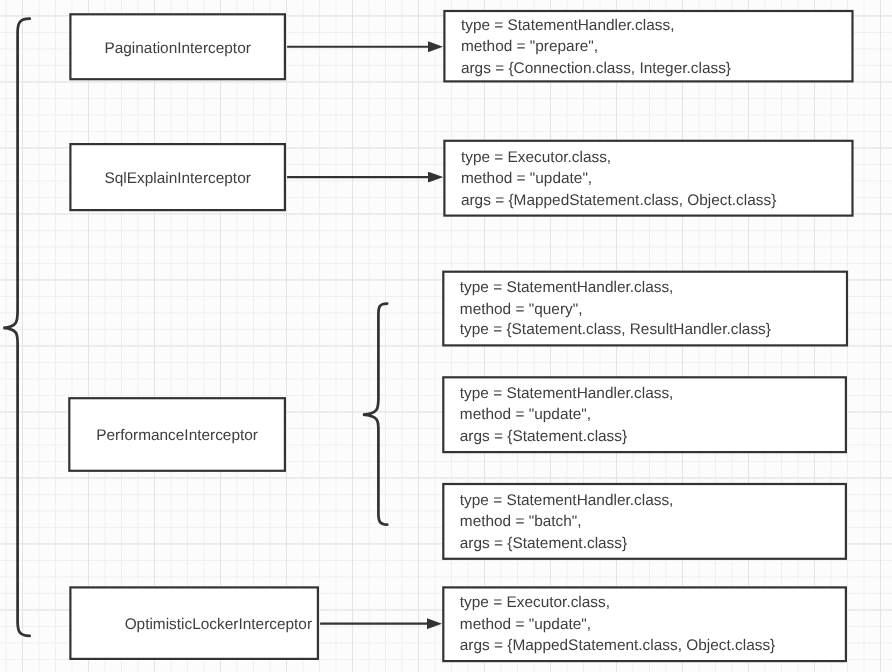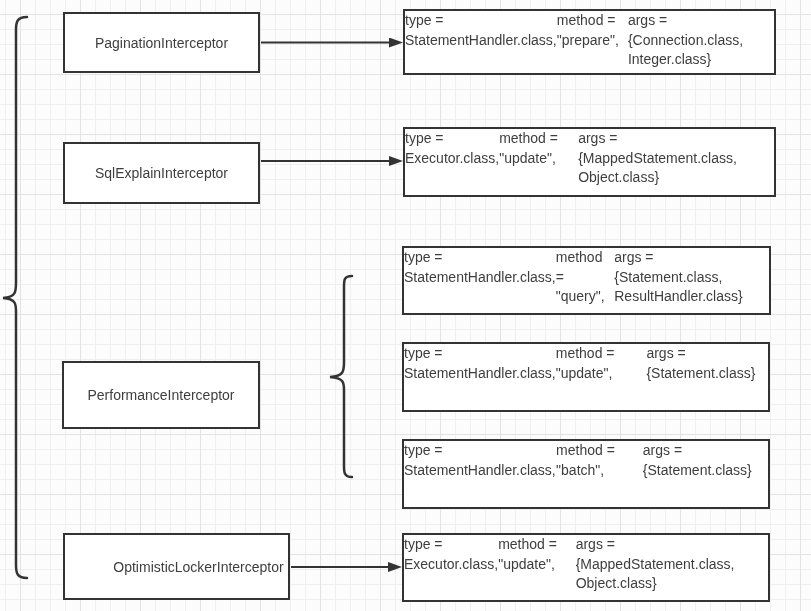--- a/index.html
+++ b/index.html
@@ -27,26 +27,26 @@
     display:flex;align-items:center;justify-content:center;
     font-size:14px;
     text-align:center;
   }
   .sig{
     position:absolute;
     box-sizing:border-box;
     border:2px solid #333333;
     background:#ffffff;
     color:#3e3e3e;
-    display:flex;flex-direction:row;justify-content:center;
+    display:flex;flex-direction:column;justify-content:center;
     font-size:14px;line-height:19.5px;
-    padding-right:6px;
+    padding-left:14px;padding-right:6px;
   }
   #n-pagination{left:63px;top:12px;width:197px;height:61px;}
-  #n-sqlexplain{left:63px;top:130px;width:197px;height:62px;margin-top:12px;}
+  #n-sqlexplain{left:63px;top:130px;width:197px;height:62px;}
   #n-performance{left:62px;top:337px;width:198px;height:68px;margin-top:24px;}
   #n-optimistic{left:63px;top:533px;width:227px;height:67px;padding-left:44px;}
   #s-1{left:403px;top:9px;width:373px;height:66px;}
   #s-2{left:403px;top:127px;width:373px;height:70px;}
   #s-3{left:402px;top:246px;width:369px;height:69px;}
   #s-4{left:402px;top:342px;width:368px;height:70px;}
   #s-5{left:402px;top:439px;width:368px;height:70px;}
   #s-6{left:402px;top:533px;width:368px;height:69px;}
   .watermark{
     position:absolute;
@@ -98,21 +98,21 @@
 
   <div class="sig" id="s-2">
     <div>type = Executor.class,</div>
     <div>method = "update",</div>
     <div>args = {MappedStatement.class, Object.class}</div>
   </div>
 
   <div class="sig" id="s-3">
     <div>type = StatementHandler.class,</div>
     <div>method = "query",</div>
-    <div>args = {Statement.class, ResultHandler.class}</div>
+    <div>type = {Statement.class, ResultHandler.class}</div>
   </div>
 
   <div class="sig" id="s-4">
     <div>type = StatementHandler.class,</div>
     <div>method = "update",</div>
     <div>args = {Statement.class}</div>
   </div>
 
   <div class="sig" id="s-5">
     <div>type = StatementHandler.class,</div>

